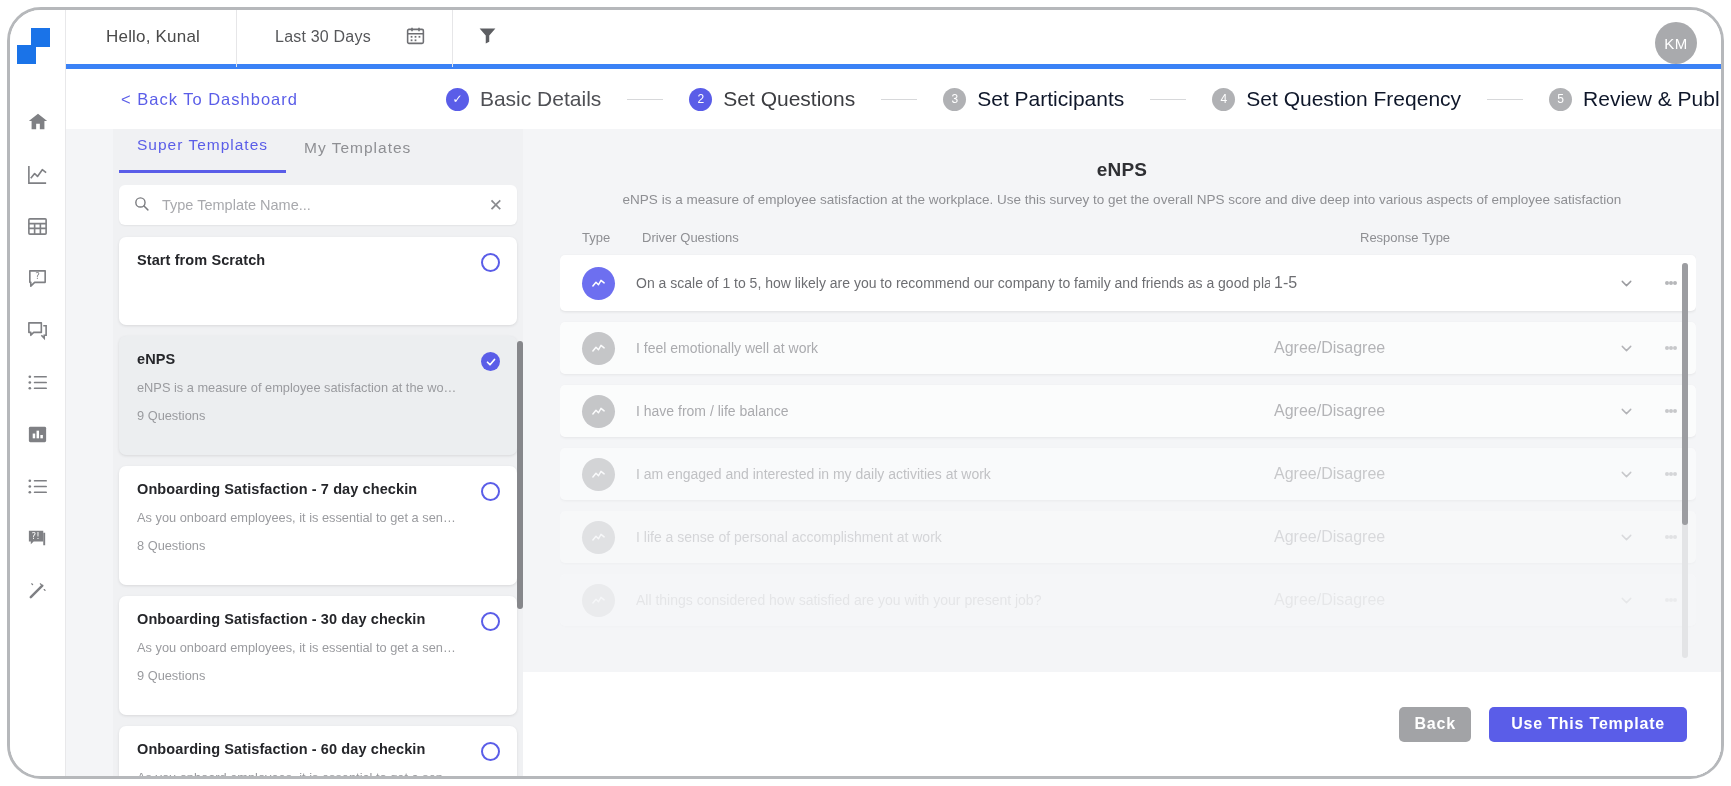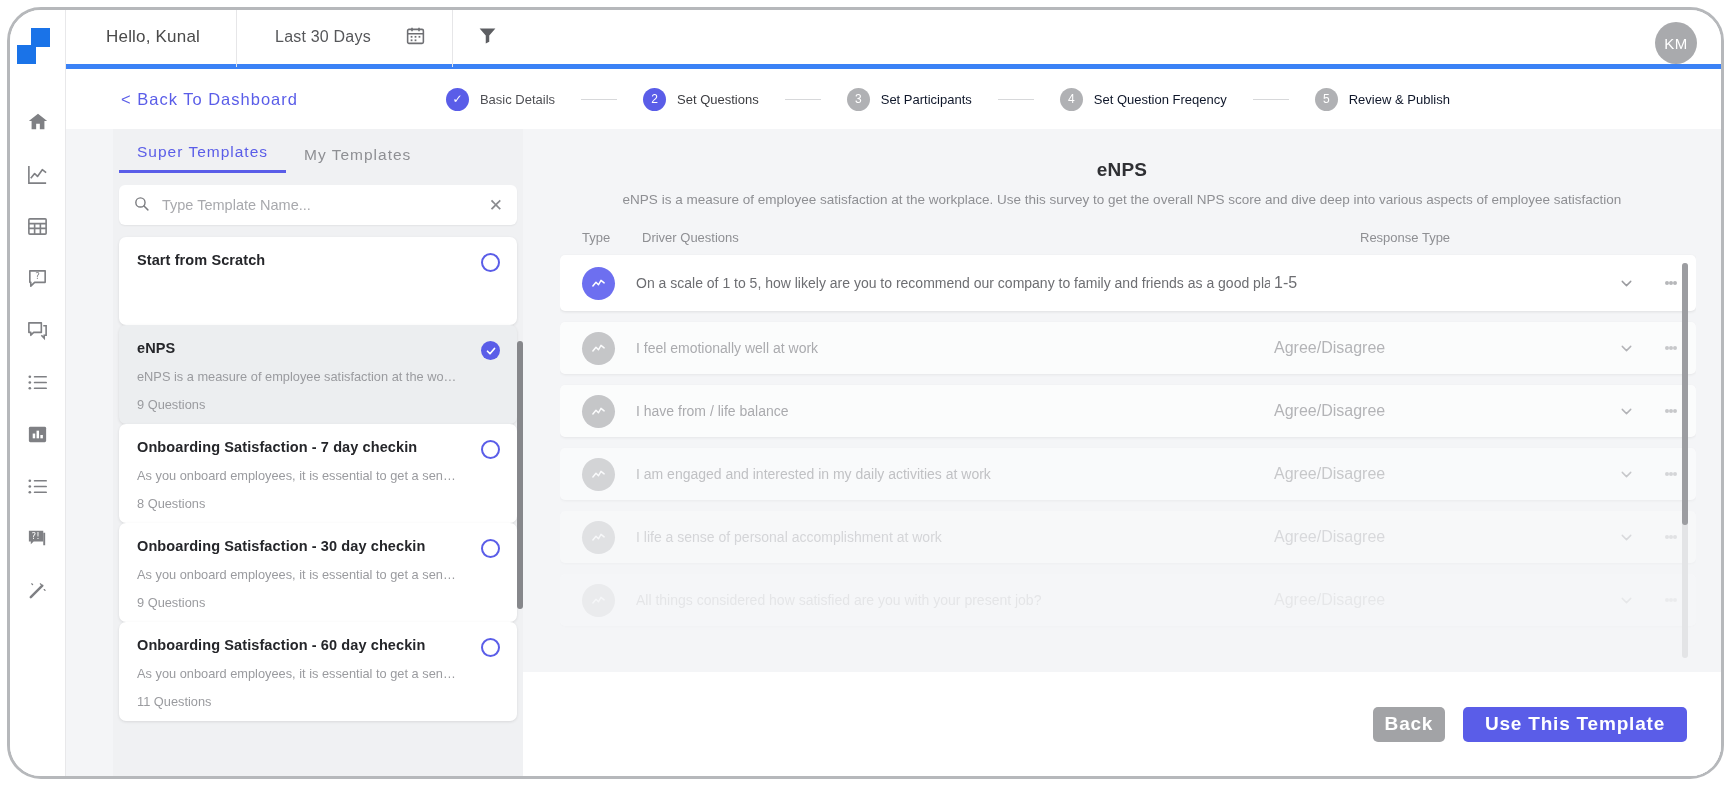--- a/index.html
+++ b/index.html
@@ -97,21 +97,21 @@
   }
   .step { display: flex; align-items: center; gap: 11px; }
   .step .bullet {
     width: 23px; height: 23px; border-radius: 50%;
     display: flex; align-items: center; justify-content: center;
     font-size: 12px; color: #fff; flex: none;
   }
   .step.done .bullet { background: #5a5de8; }
   .step.active .bullet { background: #5a5de8; }
   .step.todo .bullet { background: #b0b1b4; }
-  .step .slabel { font-size: 13px; white-space: nowrap; }
+  .step .slabel { font-size: 21px; white-space: nowrap; }
   .step.done .slabel { color: #4f5055; }
   .step.active .slabel { color: #3c3d41; }
   .step.todo .slabel { color: #0f172a; }
   .step-sep {
     width: 36px; height: 1px; background: #d7d8da;
     margin: 0 26px;
   }
 
   
   .body-area {
@@ -124,21 +124,21 @@
     position: absolute; left: 47px; top: 0; width: 410px; bottom: 0;
     background: #f0f1f3;
     display: flex; flex-direction: column;
   }
   .tpl-tabs {
     display: flex; align-items: flex-end; height: 44px;
     padding-left: 6px;
   }
   .tpl-tab {
     font-size: 15.5px; letter-spacing: 1px;
-    padding: 0 18px 9px 18px; cursor: pointer;
+    padding: 0 18px 16px 18px; cursor: pointer;
     color: #8e8f93;
   }
   .tpl-tab.active { color: #5a5de8; border-bottom: 3px solid #5a5de8; }
 
   .search-wrap {
     margin: 12px 6px 8px 6px;
     height: 40px; background: #ffffff; border-radius: 6px;
     display: flex; align-items: center; padding: 0 14px;
     box-shadow: 0 1px 2px rgba(0,0,0,.06);
   }
@@ -151,21 +151,22 @@
   .search-wrap input::placeholder { color: #a8a9ad; }
   .clear-x { cursor: pointer; color: #8a8b8f; font-size: 17px; line-height: 1; padding-left: 8px;}
 
   .tpl-list {
     flex: 1; overflow: hidden; position: relative;
     padding: 4px 6px 0 6px;
   }
   .tpl-card {
     background: #ffffff;
     border-radius: 7px;
-    padding: 15px 18px 12px 18px;
+    margin-bottom: 11px;
+    padding: 15px 18px 32px 18px;
     position: relative;
     box-shadow: 0 1px 3px rgba(0,0,0,.10);
     cursor: pointer;
   }
   .tpl-card.selected { background: #eceef0; }
   .tpl-card.tall { min-height: 88px; }
   .tpl-title { font-size: 14.5px; font-weight: bold; color: #25262a; letter-spacing: .1px; }
   .tpl-desc {
     font-size: 12.8px; color: #9a9b9f; margin-top: 13px;
     white-space: nowrap; overflow: hidden; text-overflow: ellipsis;
@@ -265,21 +266,21 @@
 
   .footer {
     position: absolute; left: 0; right: 0; bottom: 0;
     height: 104px; background: #ffffff;
     display: flex; align-items: center; justify-content: flex-end;
     padding-right: 34px; gap: 18px;
   }
   .btn {
     border: none; border-radius: 5px; cursor: pointer;
     font-family: "Liberation Sans", sans-serif;
-    font-size: 19px; font-weight: bold; letter-spacing: .8px;
+    font-size: 16px; font-weight: bold; letter-spacing: .8px;
   }
   .btn-back { background: #a2a3a6; color: #ffffff; width: 72px; height: 35px; }
   .btn-primary { background: #5a5de8; color: #ffffff; padding: 0 22px; height: 35px; }
 </style>
 </head>
 <body>
 
 <div class="app-frame">
 
   <nav class="rail">

